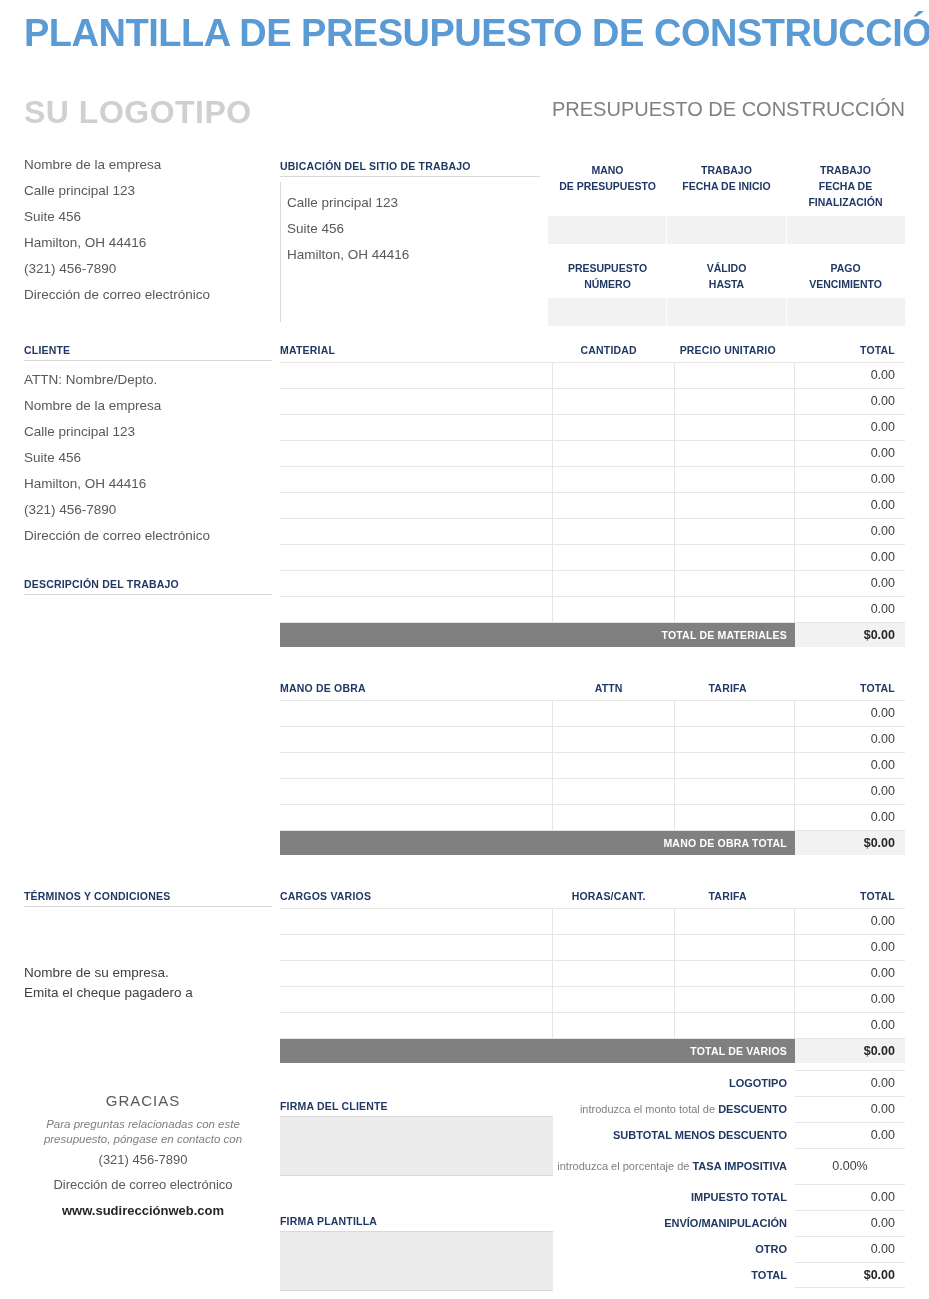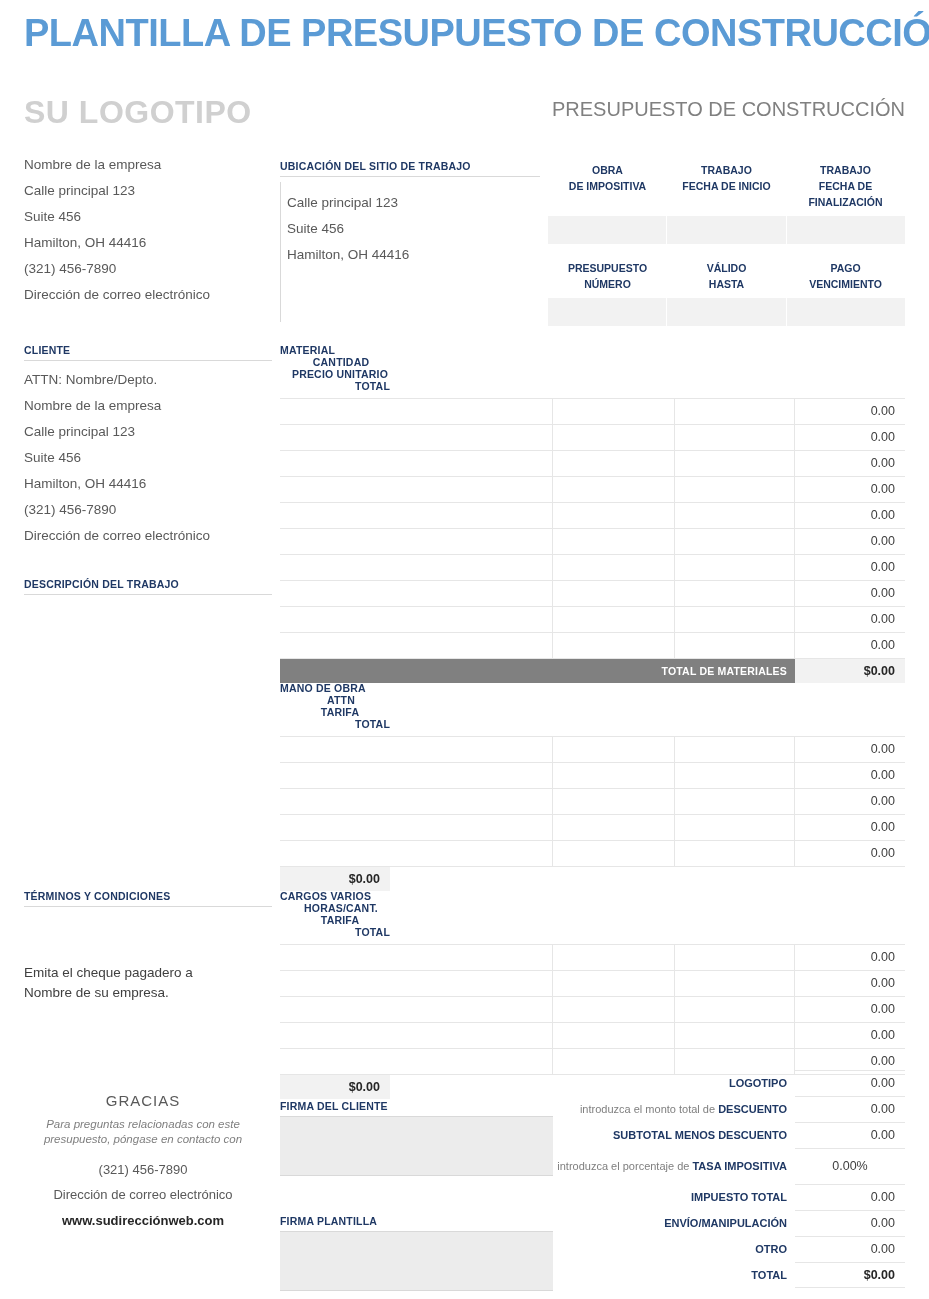--- a/index.html
+++ b/index.html
@@ -109,21 +109,20 @@
     font-size: 15px;
     color: #595959;
     letter-spacing: 1px;
     margin-bottom: 8px;
   }
   .thanks-sub {
     font-size: 11.5px;
     color: #7F7F7F;
     font-style: italic;
     line-height: 15px;
-    margin-bottom: 10px;
   }
   .thanks-line {
     font-size: 13px;
     color: #595959;
     line-height: 25px;
   }
   .thanks-web {
     font-size: 13px;
     color: #262626;
     font-weight: bold;
@@ -188,21 +187,20 @@
 
   
   .tbl {
     position: absolute;
     left: 280px;
     width: 625px;
   }
   .tbl-head {
     display: flex;
     padding-bottom: 6px;
-    flex-direction: column;
   }
   .th {
     font-size: 10.5px;
     font-weight: bold;
     color: #1F3864;
     letter-spacing: 0.2px;
   }
   .th.c-desc { width: 273px; text-align: left; }
   .th.c-qty  { width: 122px; text-align: center; }
   .th.c-unit { width: 120px; text-align: center; }
@@ -346,22 +344,22 @@
 </div>
 
 <div class="jobdesc-block">
   <div class="sec-head">DESCRIPCIÓN DEL TRABAJO</div>
   <div style="height:120px"></div>
 </div>
 
 <div class="terms-block">
   <div class="sec-head">TÉRMINOS Y CONDICIONES</div>
   <div class="terms-body">
+    <div>Nombre de su empresa.</div>
     <div>Emita el cheque pagadero a</div>
-    <div>Nombre de su empresa.</div>
   </div>
 </div>
 
 <div class="thanks-block">
   <div class="thanks-title">GRACIAS</div>
   <div class="thanks-sub">Para preguntas relacionadas con este presupuesto, póngase en contacto con</div>
   <div class="thanks-line">(321) 456-7890</div>
   <div class="thanks-line">Dirección de correo electrónico</div>
   <div class="thanks-web">www.sudirecciónweb.com</div>
 </div>
@@ -371,22 +369,22 @@
 </div>
 <div class="worksite-box">
   <div class="addr-line">Calle principal 123</div>
   <div class="addr-line">Suite 456</div>
   <div class="addr-line">Hamilton, OH 44416</div>
 </div>
 
 <div class="meta-grid">
   <div class="meta-row">
     <div class="meta-cell">
-      <div>OBRA</div>
-      <div>DE IMPOSITIVA</div>
+      <div>MANO</div>
+      <div>DE PRESUPUESTO</div>
     </div>
     <div class="meta-cell">
       <div>TRABAJO</div>
       <div>FECHA DE INICIO</div>
     </div>
     <div class="meta-cell">
       <div>TRABAJO</div>
       <div>FECHA DE FINALIZACIÓN</div>
     </div>
   </div>
@@ -525,20 +523,21 @@
         <div class="td c-tot">0.00</div>
       </div>
     <div class="trow">
         <div class="td c-desc"></div>
         <div class="td c-qty"></div>
         <div class="td c-unit"></div>
         <div class="td c-tot">0.00</div>
       </div>
   </div>
   <div class="ttot-row">
+    <div class="ttot-label">MANO DE OBRA TOTAL</div>
     <div class="ttot-value">$0.00</div>
   </div>
 </div>
 
 <div class="tbl" style="top:890px">
   <div class="tbl-head">
     <div class="th c-desc">CARGOS VARIOS</div>
     <div class="th c-qty">HORAS/CANT.</div>
     <div class="th c-unit">TARIFA</div>
     <div class="th c-tot">TOTAL</div>
@@ -569,20 +568,21 @@
         <div class="td c-tot">0.00</div>
       </div>
     <div class="trow">
         <div class="td c-desc"></div>
         <div class="td c-qty"></div>
         <div class="td c-unit"></div>
         <div class="td c-tot">0.00</div>
       </div>
   </div>
   <div class="ttot-row">
+    <div class="ttot-label">TOTAL DE VARIOS</div>
     <div class="ttot-value">$0.00</div>
   </div>
 </div>
 
 <div class="sig-block" style="top:1100px">
   <div class="sig-label">FIRMA DEL CLIENTE</div>
   <div class="sig-area"></div>
 </div>
 <div class="sig-block" style="top:1215px">
   <div class="sig-label">FIRMA PLANTILLA</div>

